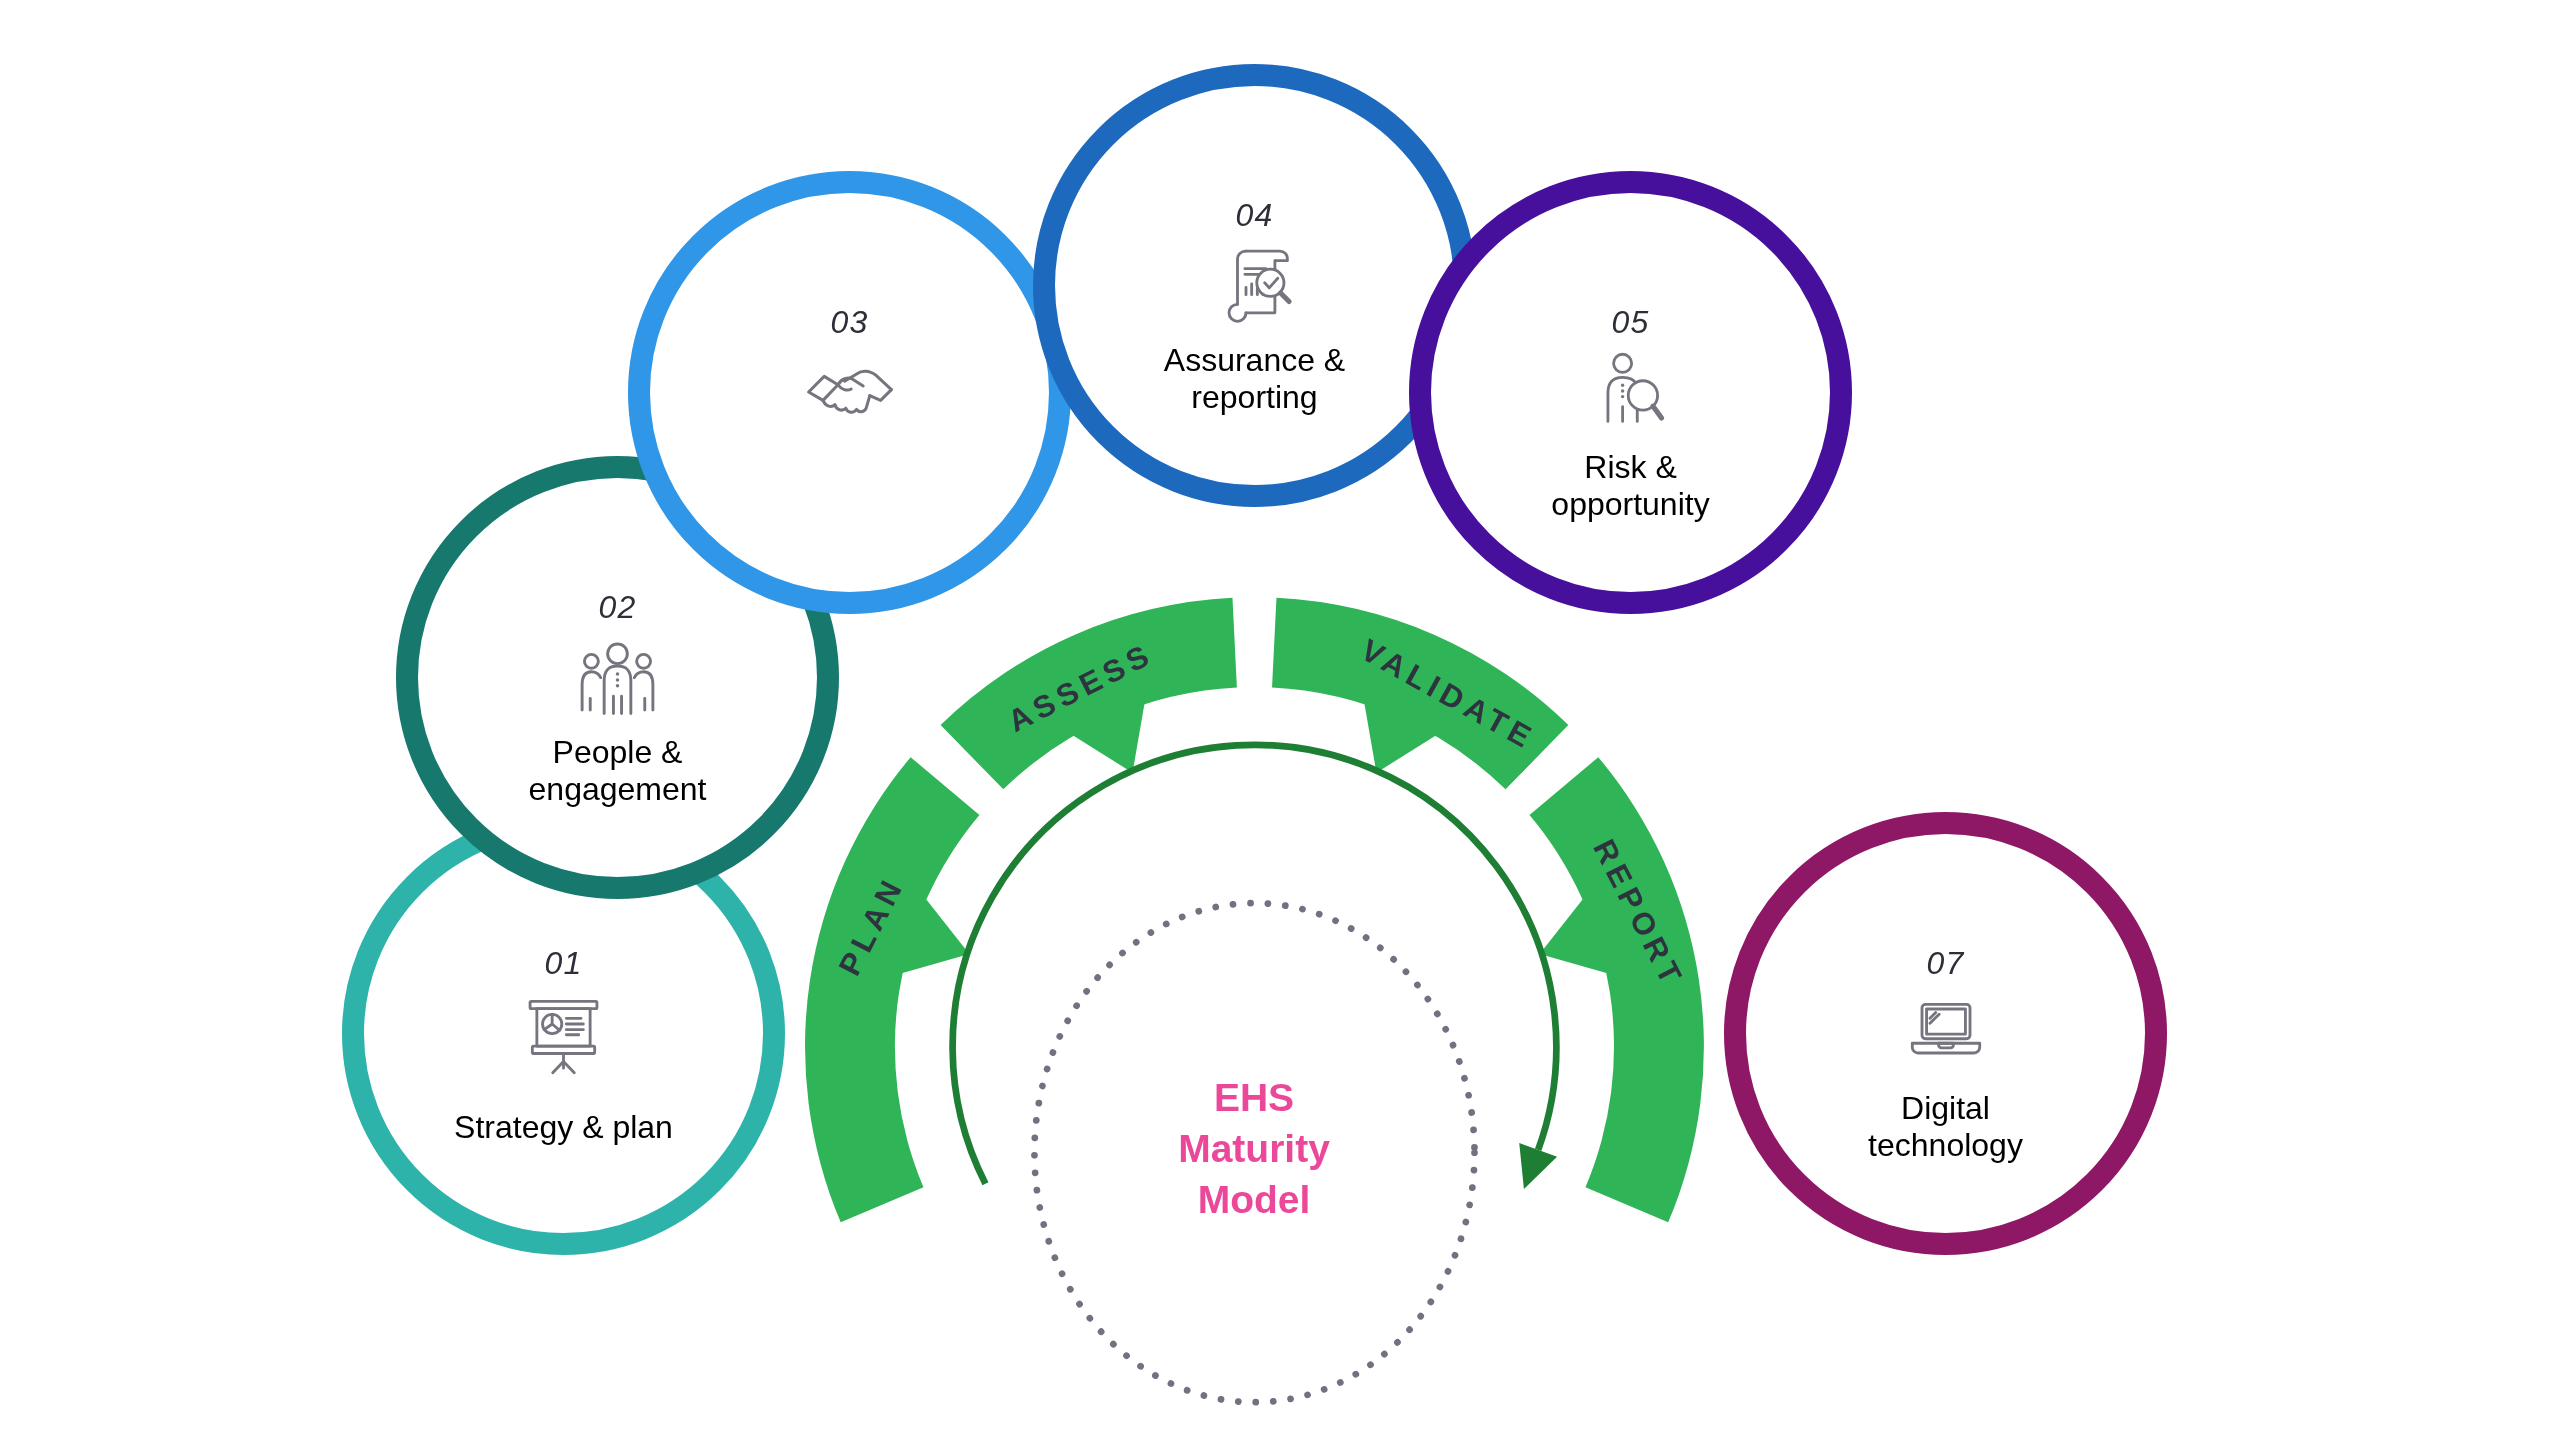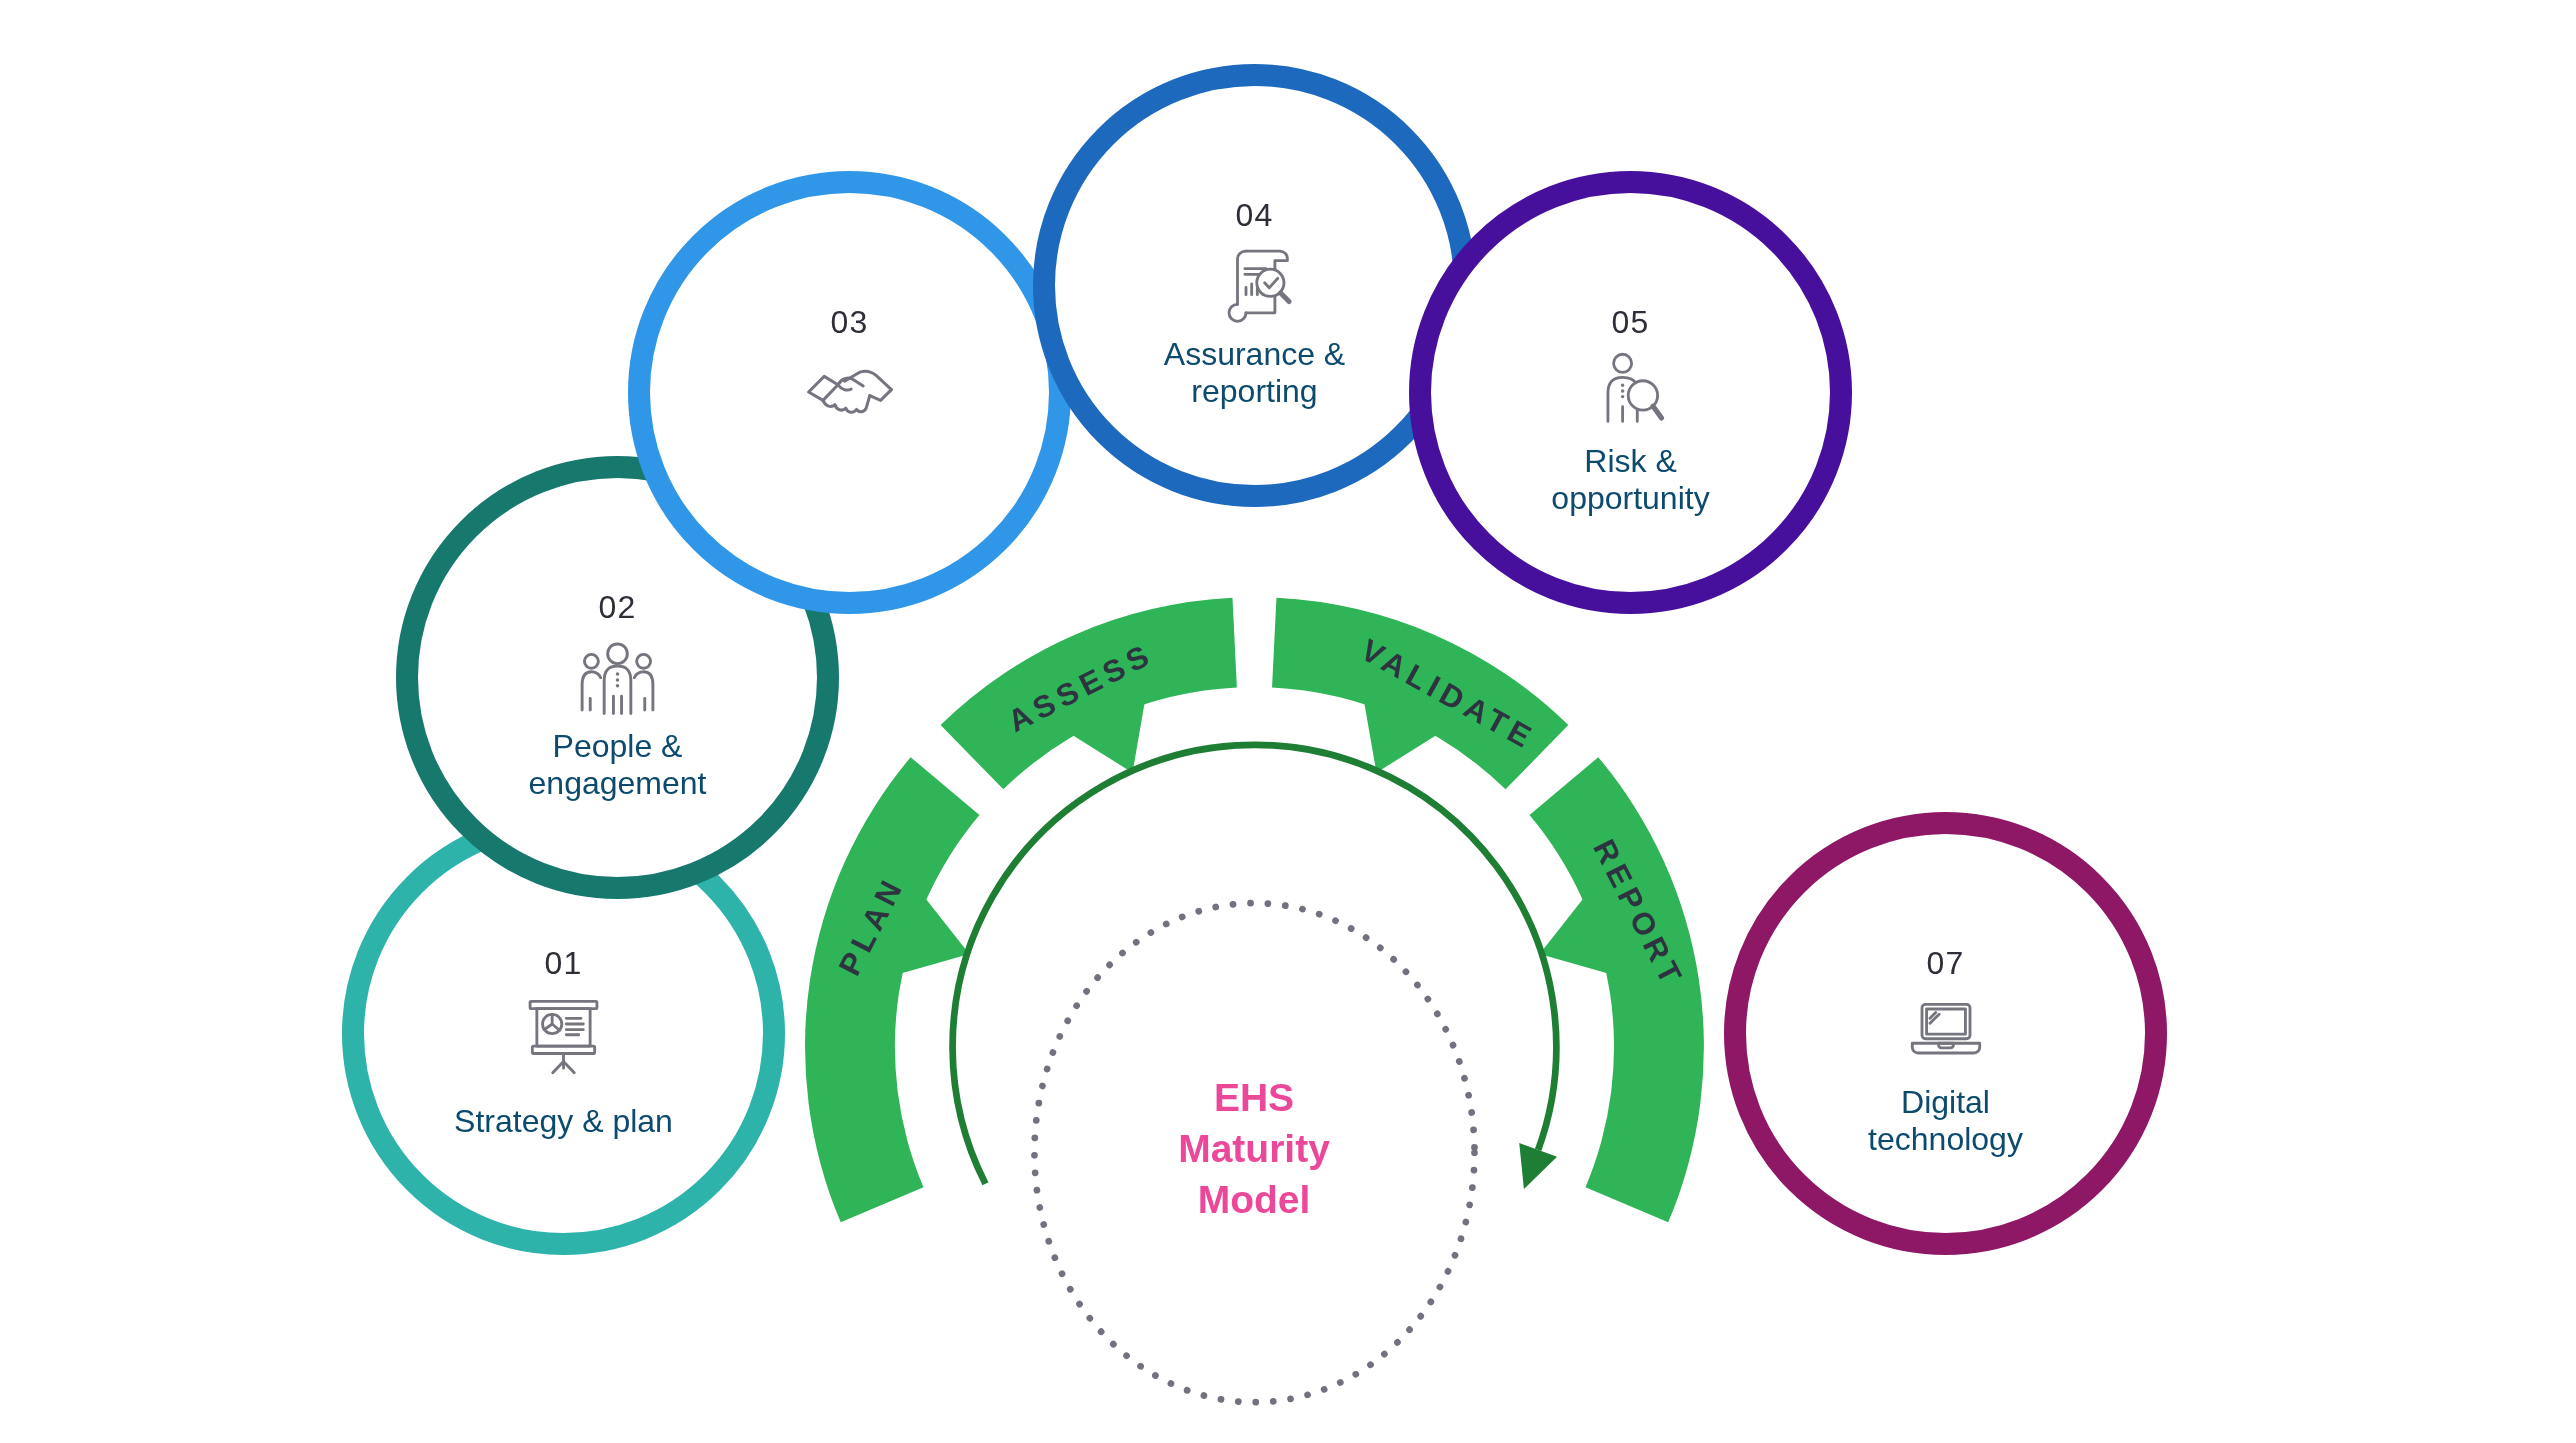--- a/index.html
+++ b/index.html
@@ -15,24 +15,24 @@
   .band-label.validate{left:1448px;top:695px;transform:translate(-50%,-50%) rotate(29deg);}
   .band-label.report  {left:1638px;top:914px;transform:translate(-50%,-50%) rotate(63deg);}
   
   .center-title{position:absolute;left:1254px;top:1148px;transform:translate(-50%,-50%);
                 z-index:2;text-align:center;font-size:39px;line-height:51px;font-weight:700;
                 color:#ec4899;}
   
   .node{position:absolute;width:443px;height:443px;border:22px solid #999;border-radius:50%;
         box-sizing:border-box;background:#fff;display:flex;flex-direction:column;
         align-items:center;padding-top:111px;text-align:center;}
-  .node .num{font-size:32px;line-height:36px;letter-spacing:1.3px;color:#2e2e38;}
+  .node .num{font-size:32px;line-height:36px;letter-spacing:1.3px;color:#2e2e38;font-style:italic;}
   .node .iconbox{height:87px;margin-top:8px;display:flex;align-items:center;justify-content:center;}
-  .node .label{margin-top:6px;height:78px;display:flex;flex-direction:column;justify-content:center;
-               font-size:32px;line-height:37px;color:#0c4a6e;}
+  .node .label{margin-top:12px;height:78px;display:flex;flex-direction:column;justify-content:center;
+               font-size:32px;line-height:37px;color:#000000;}
   .n1{left:342px;top:812px;z-index:1;align-items:center;}
   .n2{left:396px;top:456px;z-index:2;align-items:center;}
   .n3{left:628px;top:171px;z-index:3;}
   .n4{left:1033px;top:64px;z-index:4;}
   .n5{left:1409px;top:171px;z-index:5;}
   .n6{left:1670px;top:456px;z-index:6;}
   .n7{left:1724px;top:812px;z-index:7;}
   .icon-svg{stroke:#75757f;fill:none;stroke-width:5;stroke-linecap:round;stroke-linejoin:round;}
 </style>
 </head>

